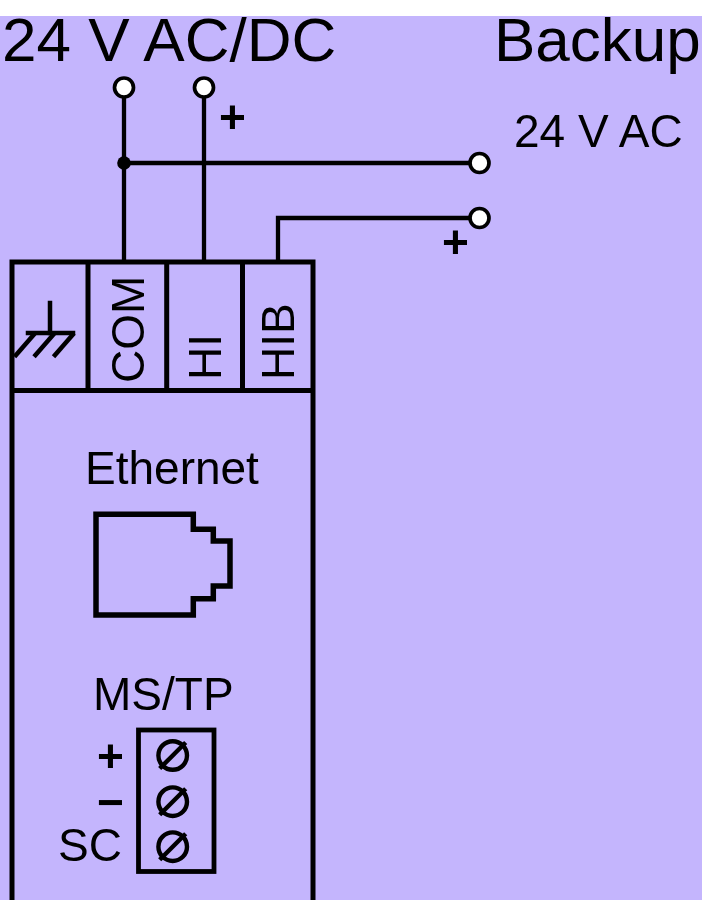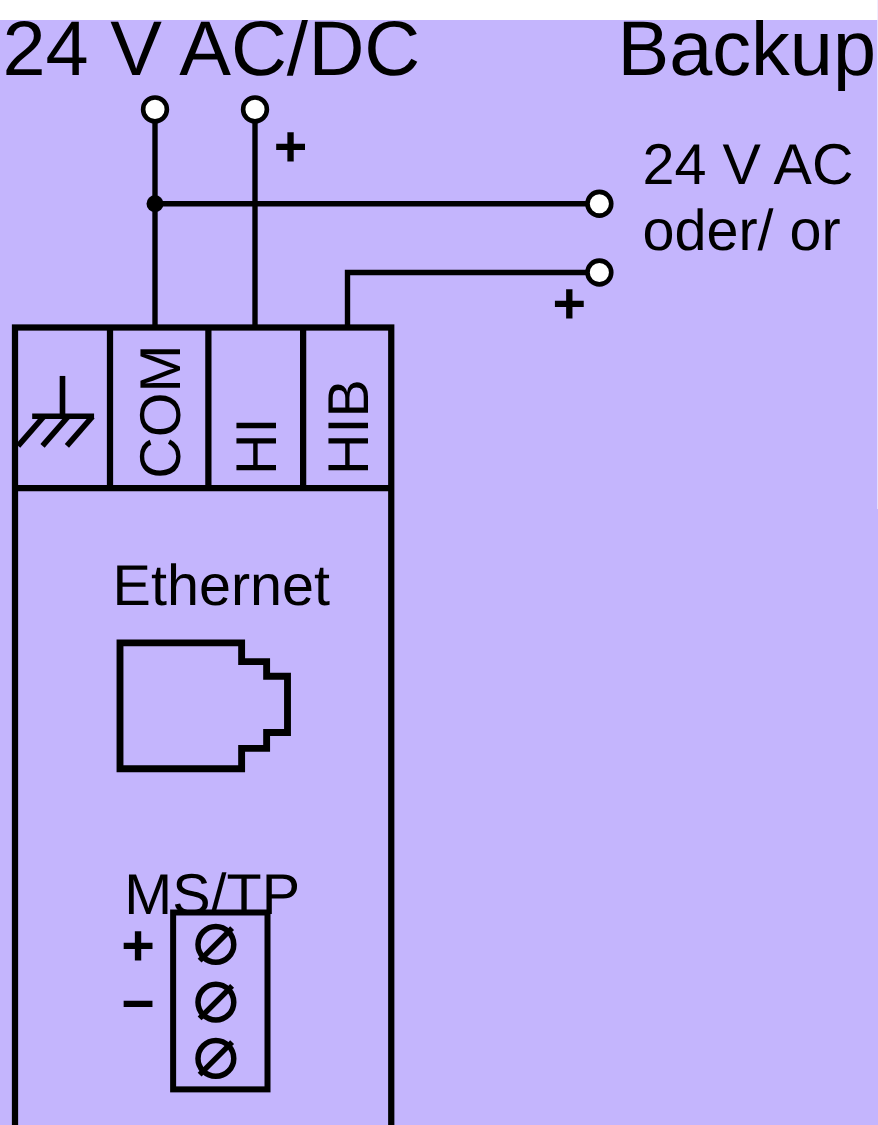--- a/index.html
+++ b/index.html
@@ -24,21 +24,21 @@
     position:absolute;left:514px;top:89px;width:188px;
     text-align:left;font-size:46px;line-height:53px;white-space:nowrap;
   }
   .vlabel{
     position:absolute;
     transform:rotate(-90deg);
     transform-origin:top left;
     display:flex;align-items:center;justify-content:flex-start;
     font-size:46px;line-height:1;white-space:nowrap;
   }
-  .center{text-align:right;}
+  .center{text-align:left;}
 </style>
 </head>
 <body>
 
 <div class="stage">
 
   <svg class="lines" viewBox="0 0 702 900">
 
     <g stroke="#000" stroke-width="4.3" fill="none">
       <path d="M124 81 V248"></path>
@@ -87,26 +87,26 @@
   </svg>
 
   <div class="txt title" style="left:2px;top:-7px;">24 V AC/DC</div>
   <div class="txt title" style="left:494px;top:-7px;">Backup</div>
 
   <div class="sign" style="left:212px;top:80px;">+</div>
   <div class="sign" style="left:435px;top:205px;">+</div>
 
   <div class="backup-block">
     <div>24 V AC</div>
-    <div>oder/ or</div>
   </div>
 
   <div class="vlabel" style="left:93px;top:367px;width:120px;height:70px;">COM</div>
   <div class="vlabel" style="left:172px;top:364px;width:115px;height:66px;">HI</div>
   <div class="vlabel" style="left:247px;top:364px;width:115px;height:62px;">HIB</div>
 
   <div class="txt lbl center" style="left:85px;top:429px;width:179px;">Ethernet</div>
-  <div class="txt lbl center" style="left:93px;top:676px;width:147px;">MS/TP</div>
+  <div class="txt lbl center" style="left:93px;top:655px;width:147px;">MS/TP</div>
 
   <div class="sign" style="left:90px;top:719px;">+</div>
   <div class="sign" style="left:90px;top:765px;">−</div>
+  <div class="txt lbl center" style="left:58px;top:806px;width:72px;">SC</div>
 
 </div>
 
 </body></html>

